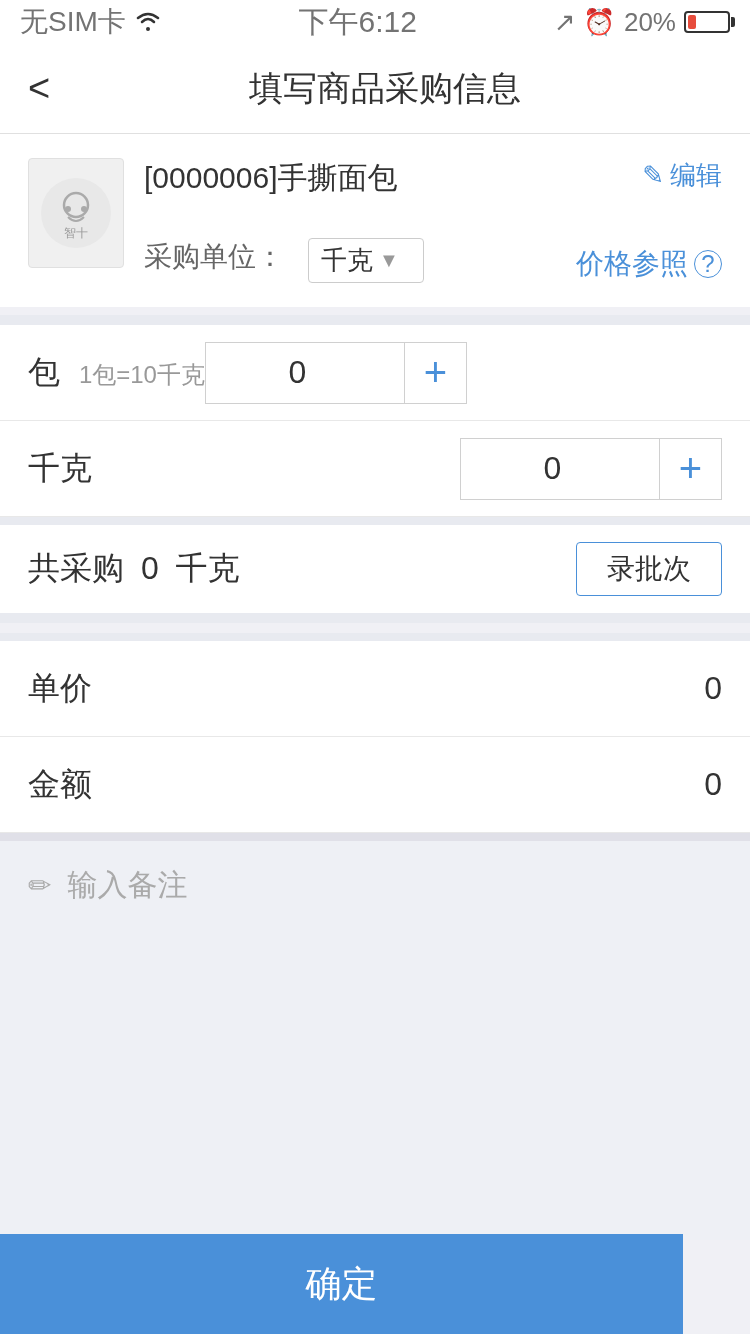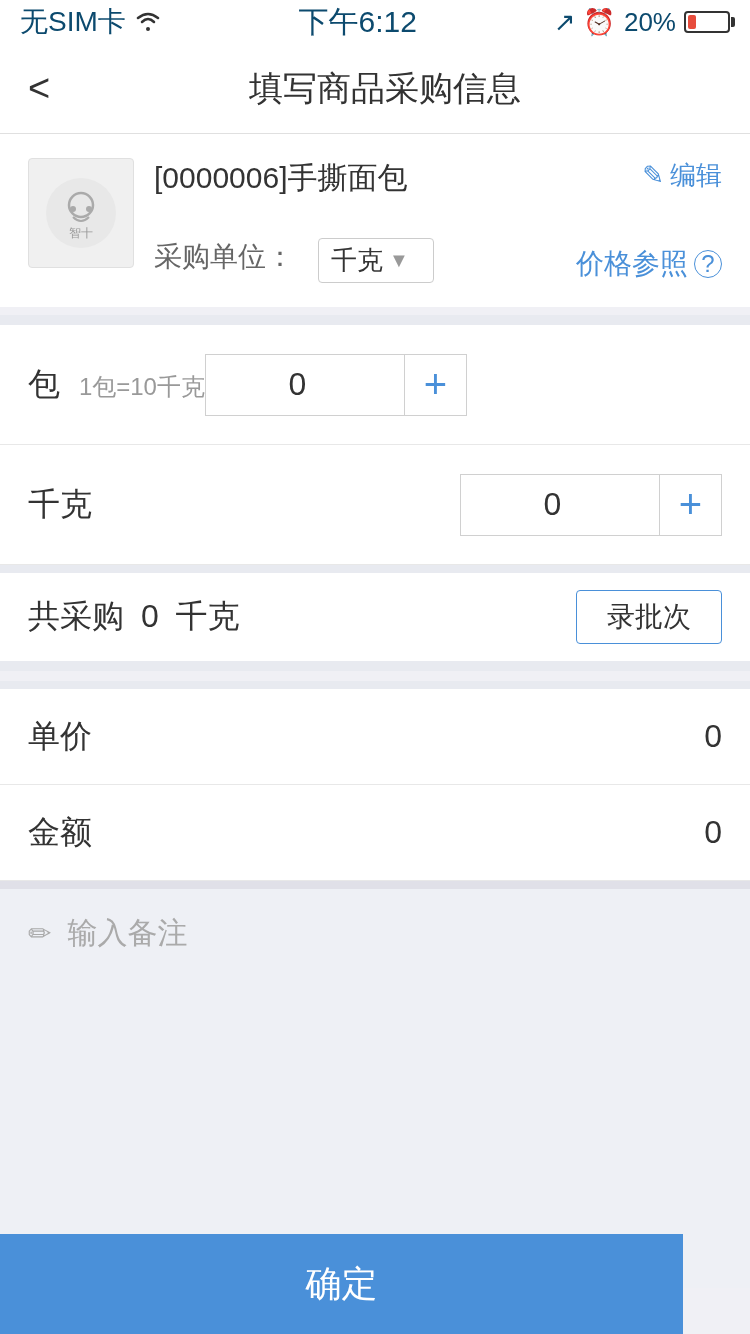--- a/index.html
+++ b/index.html
@@ -16,21 +16,21 @@
     
     .status-bar {
       width: 750px;
       height: 44px;
       background: #fff;
       display: flex;
       align-items: center;
       justify-content: space-between;
       padding: 0 20px;
       font-size: 28px;
-      color: #0c4a6e;
+      color: #737373;
     }
     .status-left { display: flex; align-items: center; gap: 8px; }
     .status-center { font-size: 30px; font-weight: 500; }
     .status-right { display: flex; align-items: center; gap: 8px; font-size: 26px; }
     .battery-icon {
       width: 46px; height: 22px;
       border: 2px solid #333;
       border-radius: 4px;
       position: relative;
       display: inline-flex;
@@ -84,21 +84,21 @@
     .product-card {
       background: #fff;
       display: flex;
       align-items: flex-start;
       padding: 24px 28px;
       margin-top: 0;
       border-bottom: 8px solid #f0f0f5;
       position: relative;
     }
     .product-image {
-      width: 106px;
+      width: 96px;
       height: 110px;
       background: #f0f0f0;
       border: 1px solid #e0e0e0;
       display: flex;
       align-items: center;
       justify-content: center;
       flex-shrink: 0;
       border-radius: 4px;
       margin-right: 20px;
     }
@@ -170,21 +170,21 @@
       height: 10px;
       background: #e8eaf0;
     }
 
     
     .input-section { background: #fff; }
     .input-row {
       display: flex;
       align-items: center;
       padding: 0 28px;
-      height: 120px;
+      height: 96px;
       border-bottom: 1px solid #e8e8e8;
     }
     .input-label {
       font-size: 32px;
       color: #333;
       flex: 1;
     }
     .input-sublabel {
       font-size: 24px;
       color: #999;

